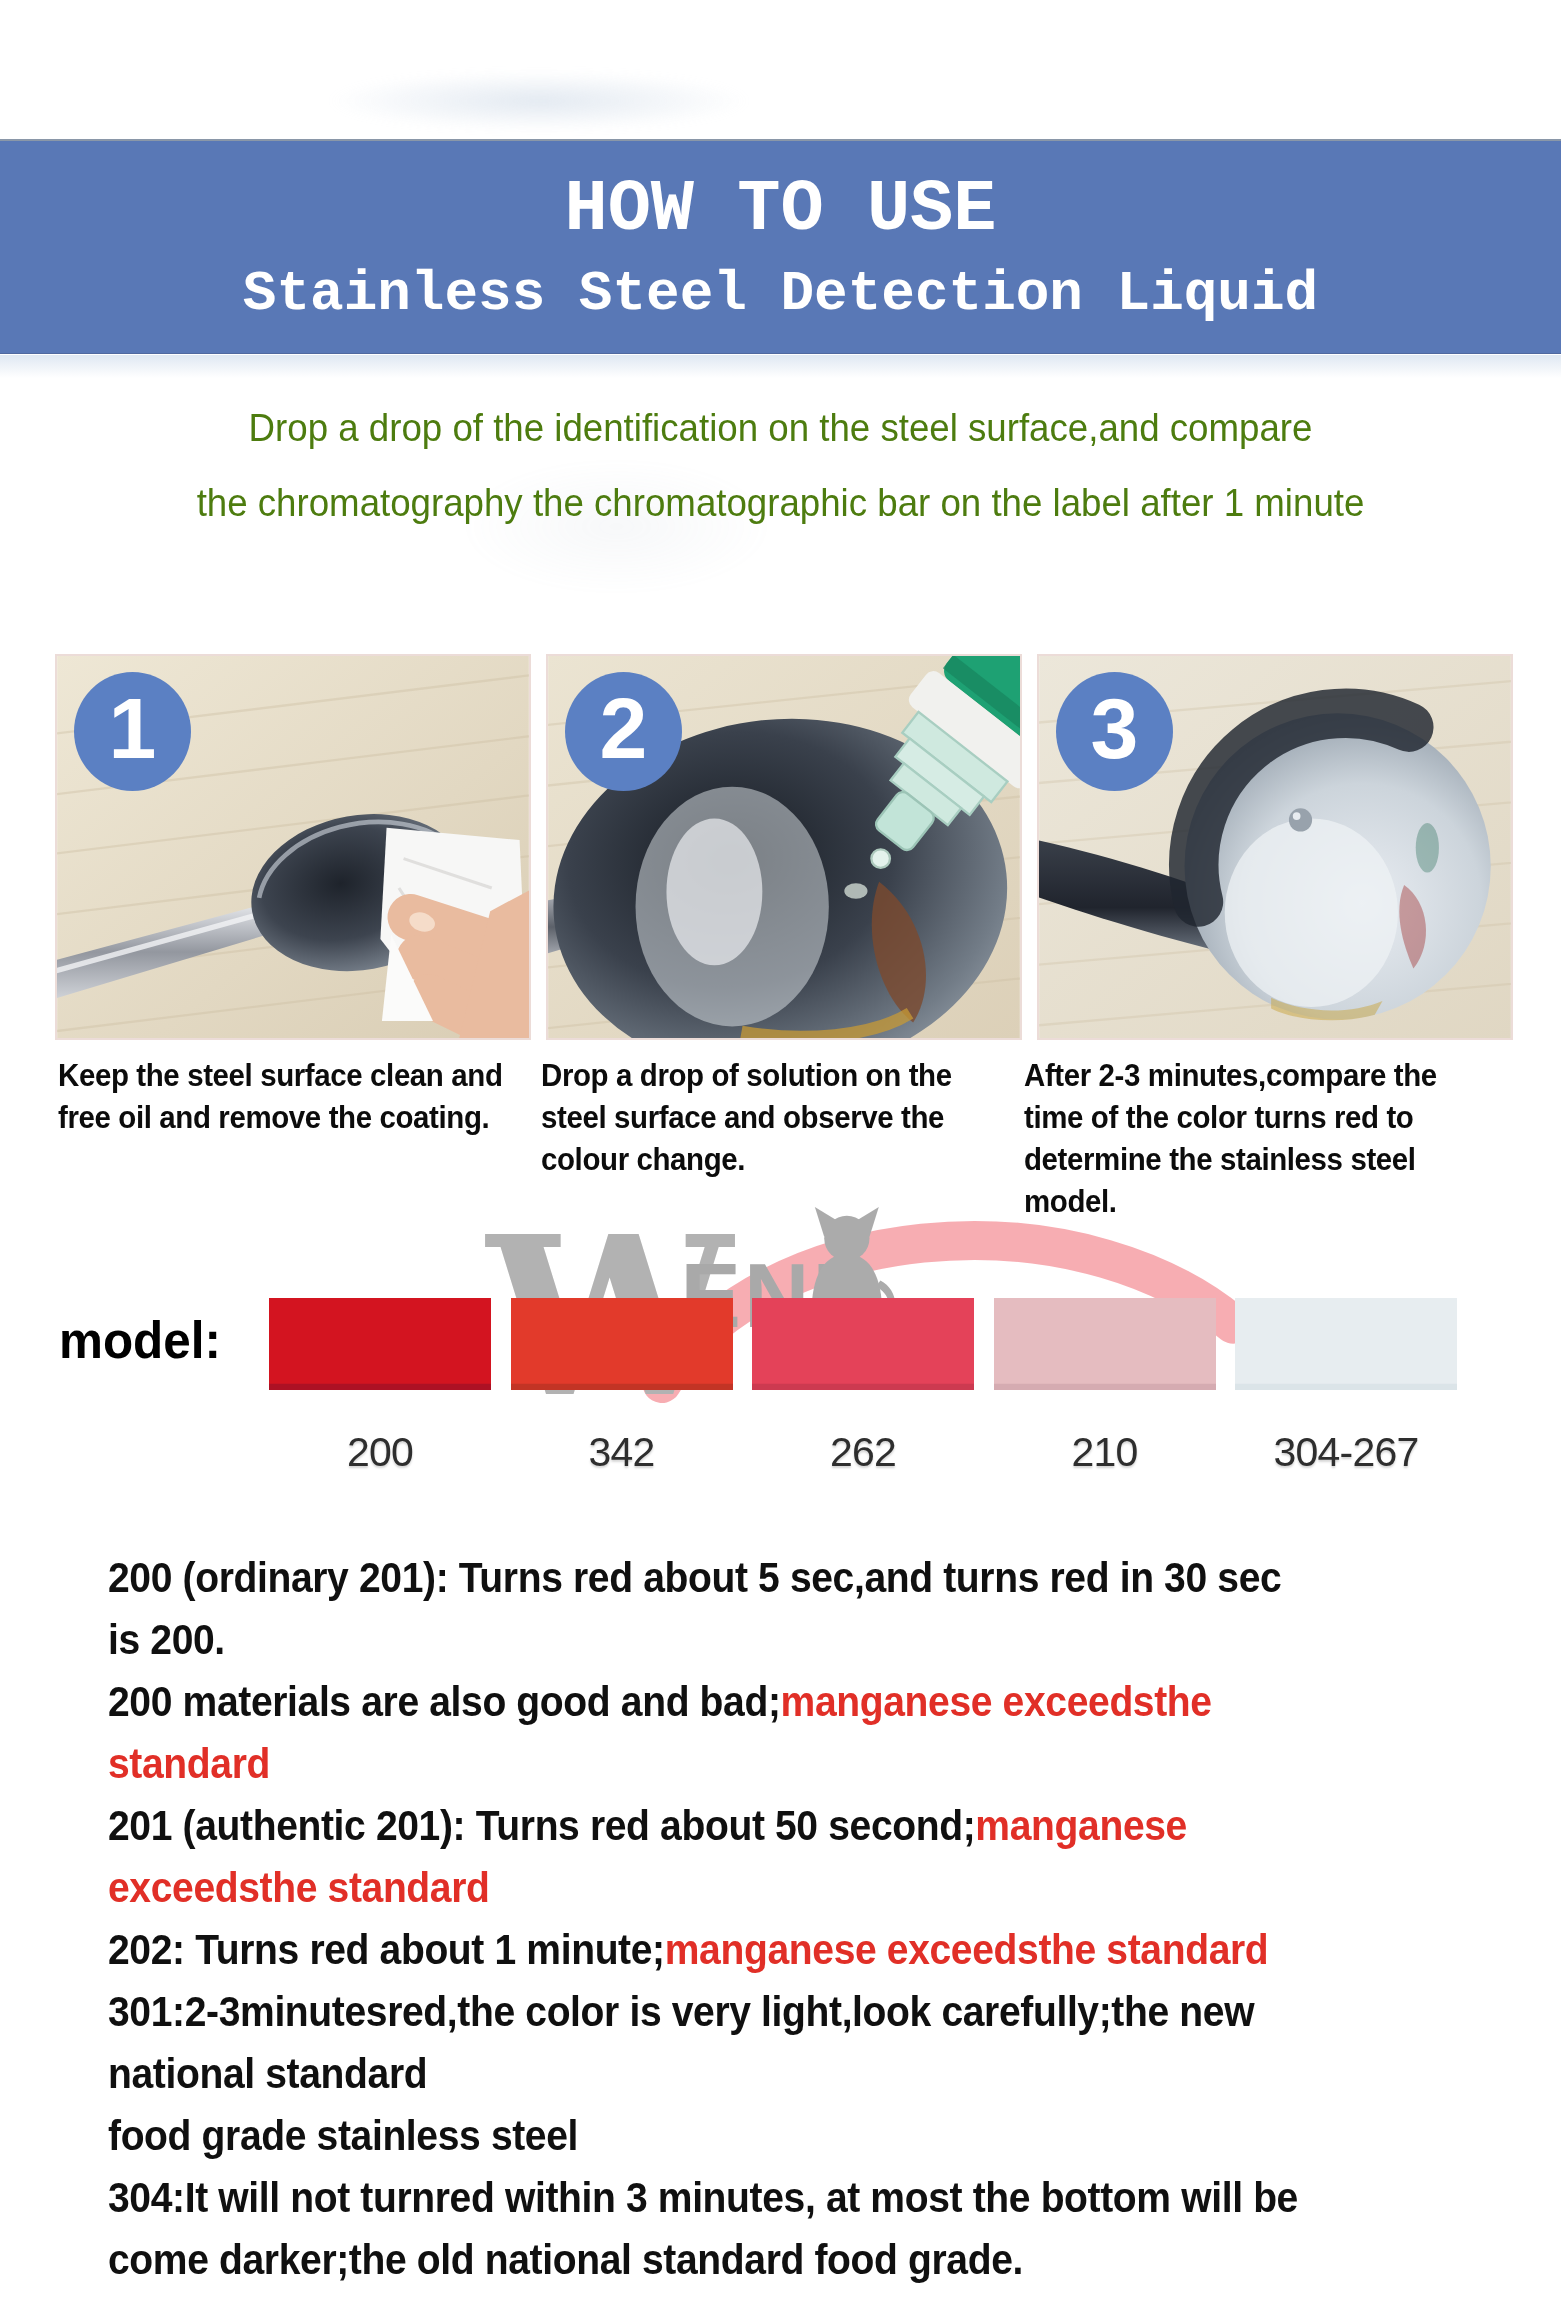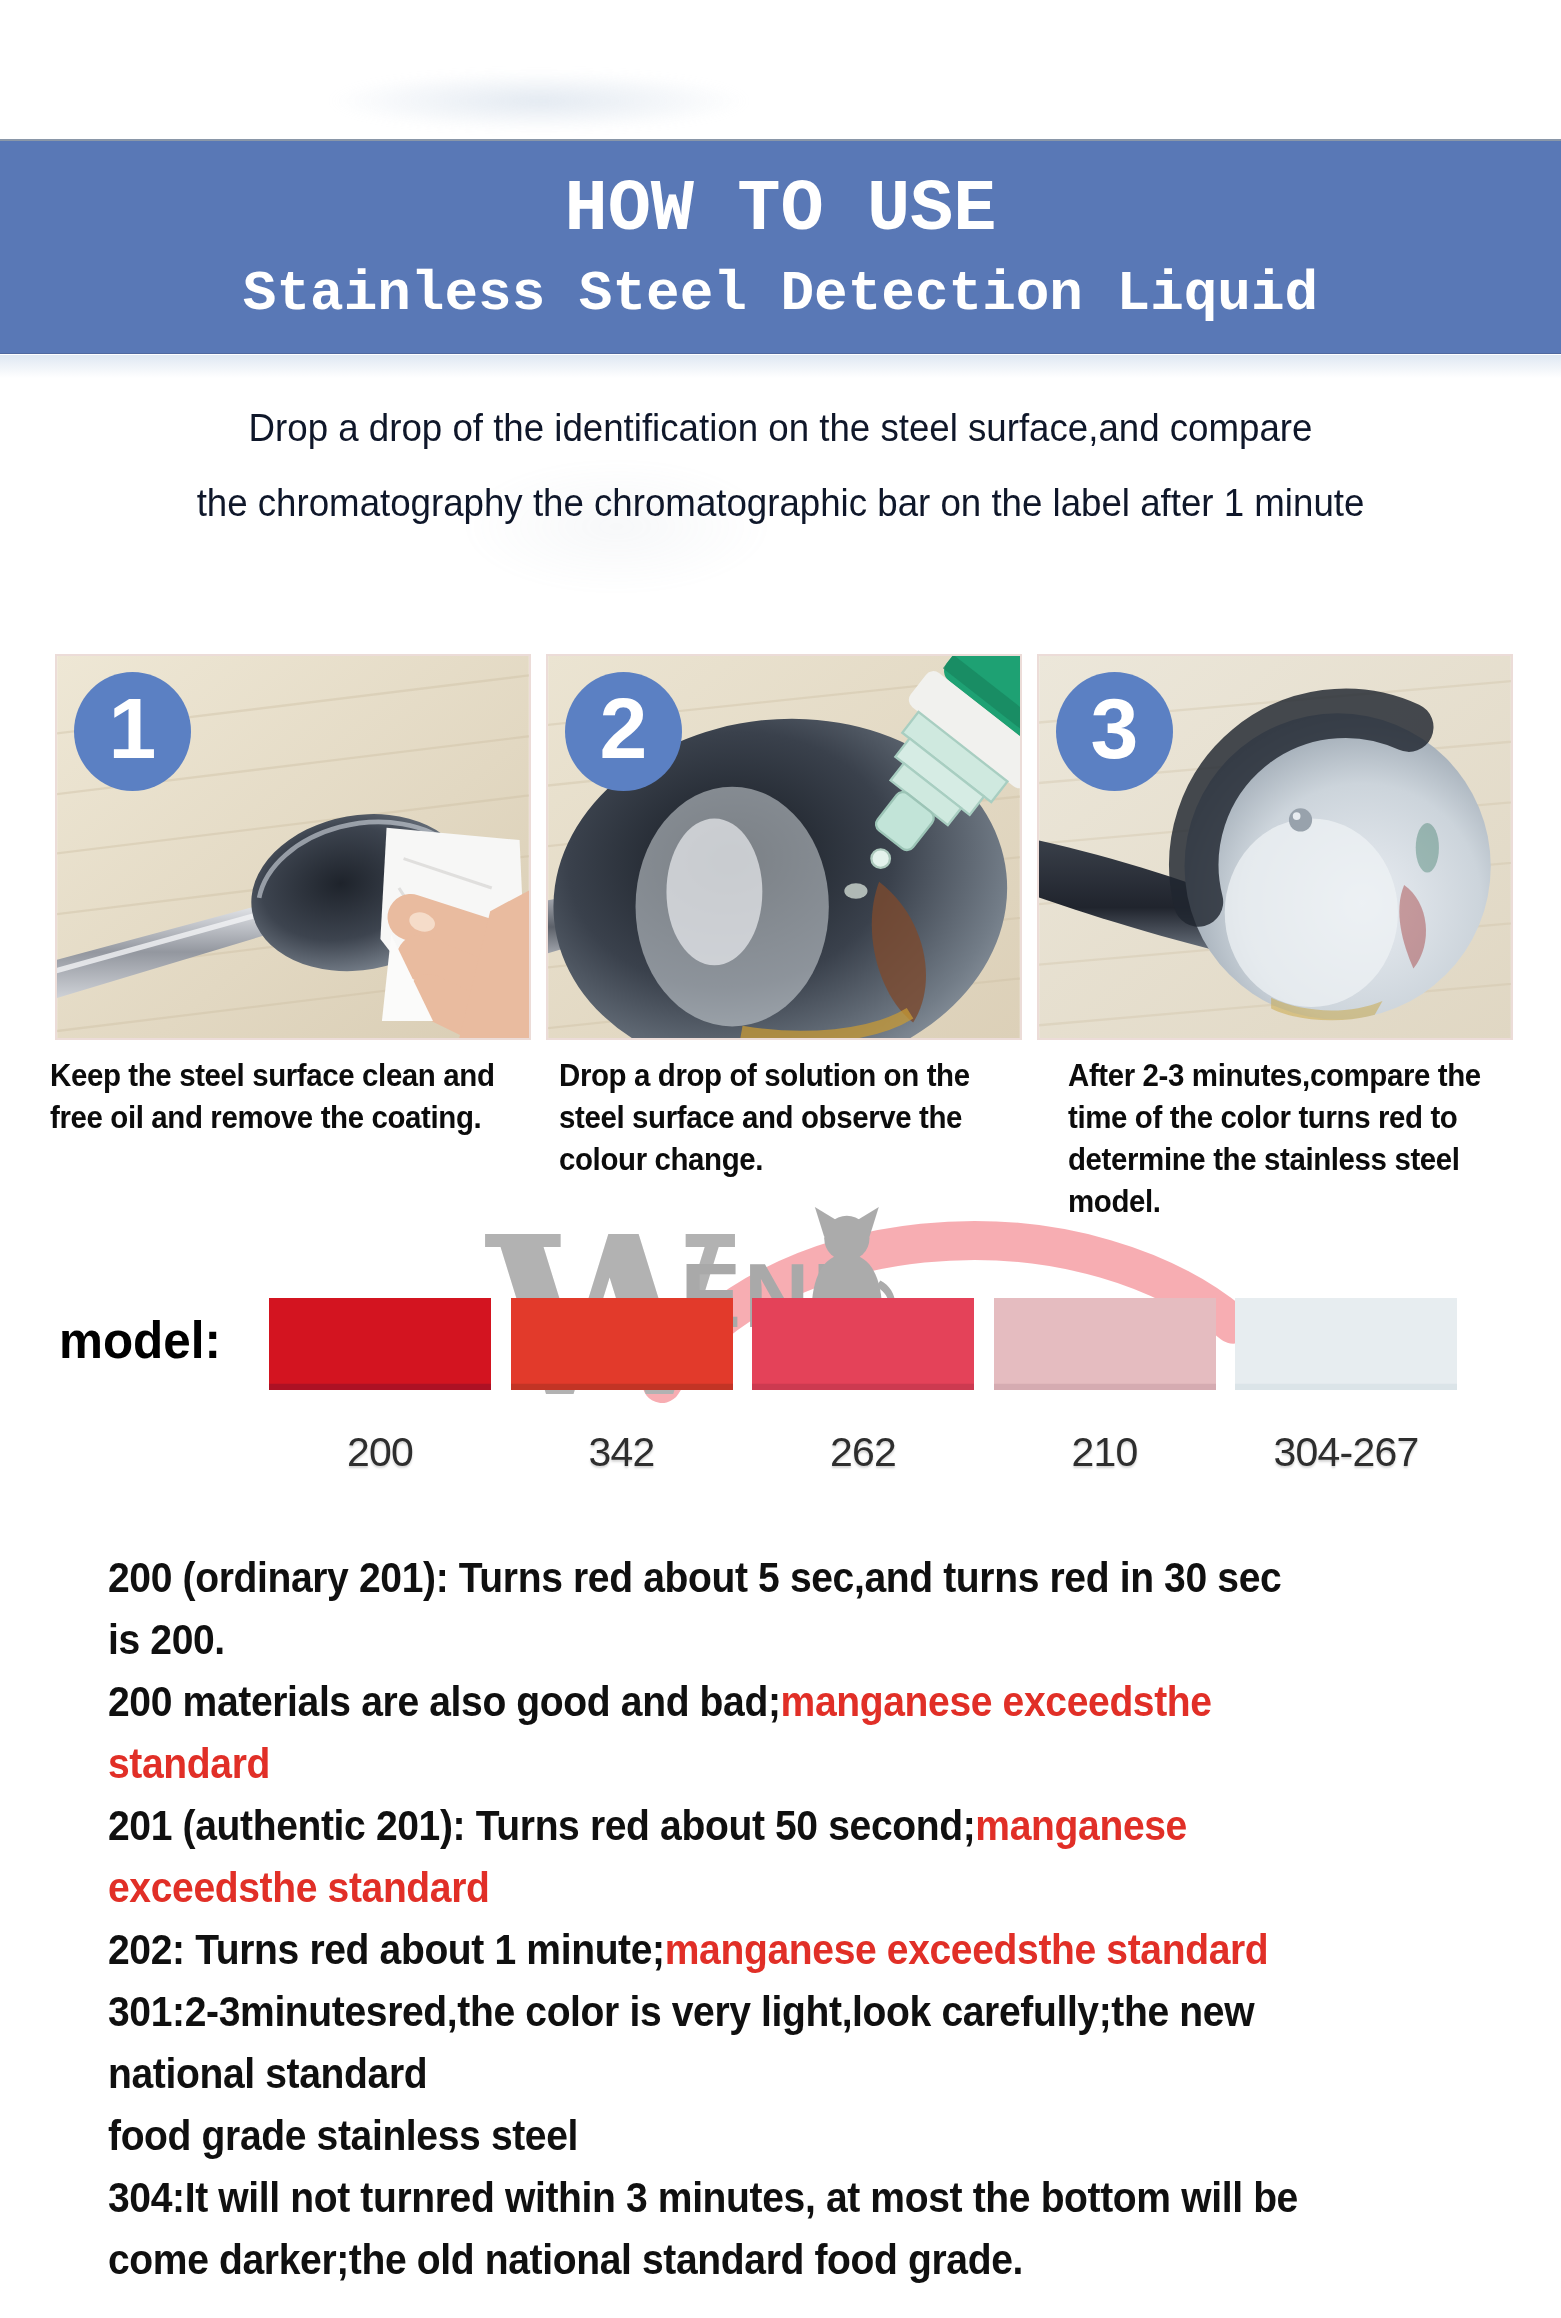--- a/index.html
+++ b/index.html
@@ -15,35 +15,35 @@
     border-top:2.3px solid #8a97a8;border-bottom:1.6px solid #50699f;
     display:flex;flex-direction:column;align-items:center;justify-content:center}
   .banner-glow{position:absolute;left:0;top:355px;width:1561px;height:23.4px;
     background:linear-gradient(180deg,#d7e2ef 0%,rgba(255,255,255,0) 100%);opacity:.8}
   .title1,.title2{color:#fff;font-weight:bold;line-height:1.32;white-space:nowrap;text-align:center}
   .title1{font-size:72px}
   .title2{font-size:56px}
 
   
   .intro{position:absolute;left:0;top:390px;width:1561px;text-align:center;
-    font-size:39px;line-height:75px;color:#0f172a;font-weight:500}
+    font-size:39px;line-height:75px;color:#4d7c0f;font-weight:500}
   .intro .cx{display:block;transform:scaleX(.94);transform-origin:50% 50%;white-space:nowrap}
   .ghost{position:absolute;left:390px;top:429px;width:453px;height:195px;
     background:radial-gradient(closest-side,#9aa8b8 0%,rgba(154,168,184,0) 70%);opacity:.08;filter:blur(6.2px)}
 
   
   .photos{position:absolute;left:55px;top:654px;display:flex;gap:15px}
   .photo{position:relative;width:476px;height:386px;border:2.3px solid #ecdcd8;box-sizing:border-box;overflow:hidden}
   .photo svg{display:block;width:100%;height:100%}
   .badge{position:absolute;top:15.6px;left:17px;width:117px;height:119px;border-radius:50%;
     background:#5b80c3;color:#fff;font-weight:bold;font-size:86px;
     display:flex;align-items:center;justify-content:center;padding-bottom:4.7px;box-sizing:border-box}
 
   
-  .captions{position:absolute;left:50px;top:1055px;display:flex;gap:37px}
+  .captions{position:absolute;left:58px;top:1055px;display:flex;gap:11px}
   .caption{width:472px;font-size:31px;font-weight:bold;line-height:1.36;color:#0c0c0c;
     transform:scaleX(.95);transform-origin:0 0;letter-spacing:-0.4px}
 
   
   .watermark{position:absolute;left:0;top:0;width:1561px;height:2319px;pointer-events:none;
     mix-blend-mode:multiply;opacity:.88}
 
   
   .model-label{position:absolute;left:59px;top:1310px;font-size:52px;font-weight:bold;color:#000;
     transform:scaleX(.95);transform-origin:0 0}

